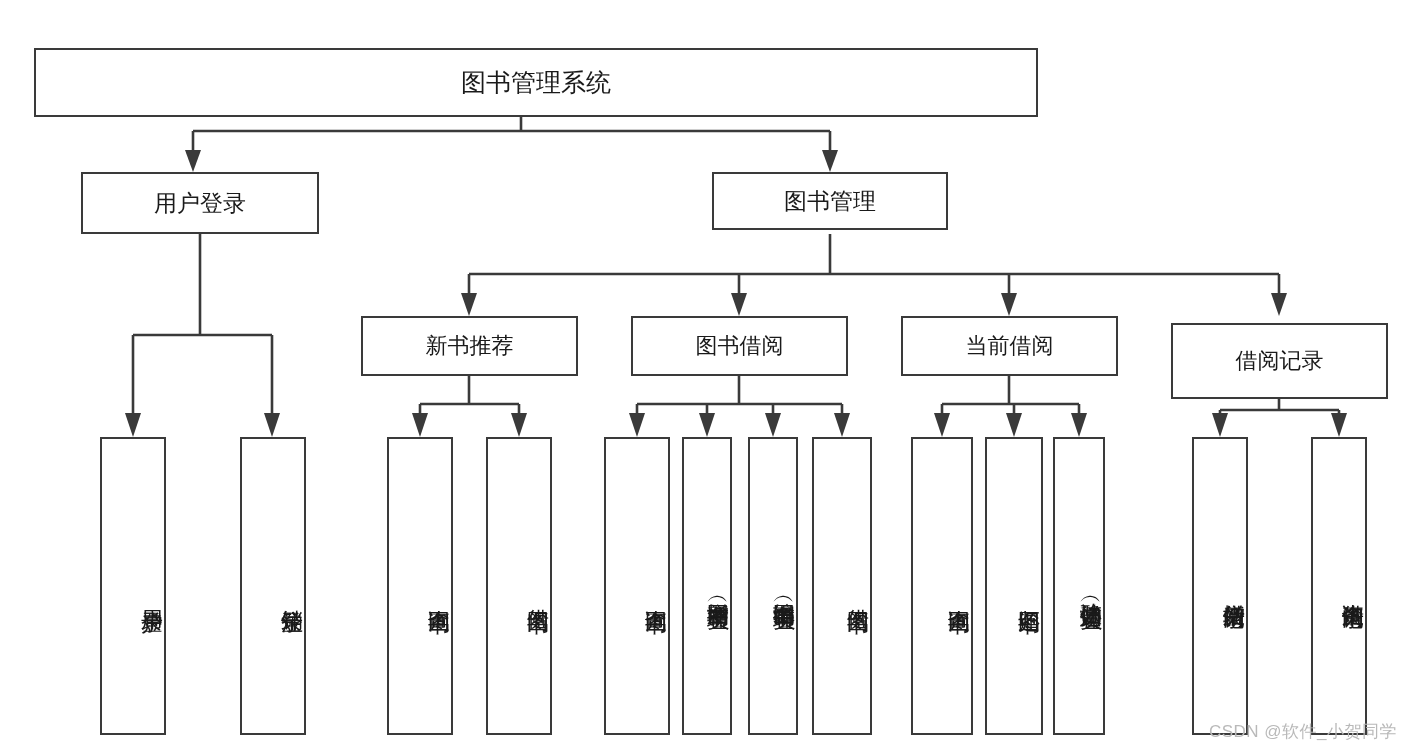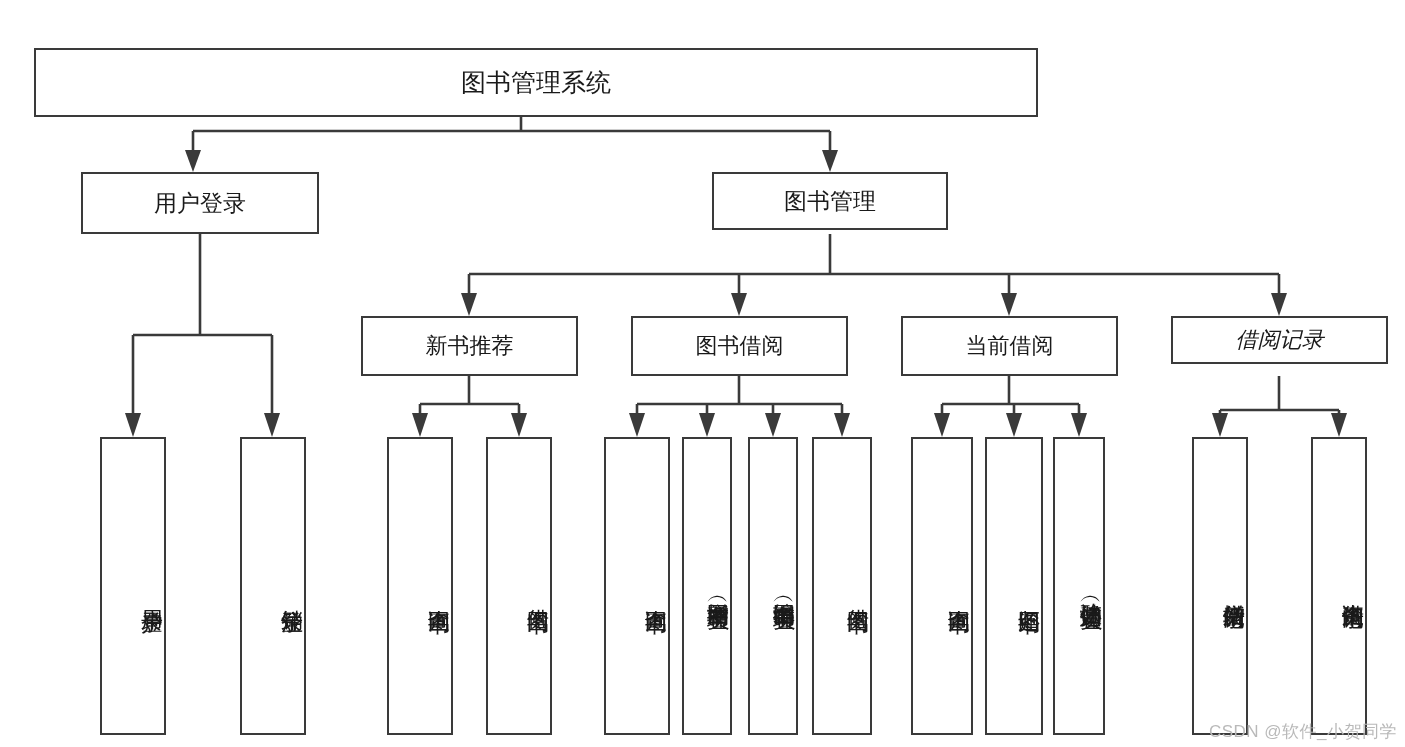--- a/index.html
+++ b/index.html
@@ -144,21 +144,21 @@
 
   <div class="node level2" style="left:361px;top:316px;width:217px;height:60px;">
     <span>新书推荐</span>
   </div>
   <div class="node level2" style="left:901px;top:316px;width:217px;height:60px;">
     <span>当前借阅</span>
   </div>
   <div class="node level2" style="left:631px;top:316px;width:217px;height:60px;">
     <span>图书借阅</span>
   </div>
-  <div class="node level2" style="left:1171px;top:316px;width:217px;height:48px;font-style:italic;">
+  <div class="node level2" style="left:1171px;top:323px;width:217px;height:76px;">
     <span>借阅记录</span>
   </div>
 
   <div class="node leaf" style="left:100px;top:437px;width:66px;height:298px;">
     <span>用户登录</span>
   </div>
   <div class="node leaf" style="left:240px;top:437px;width:66px;height:298px;">
     <span>注销登录</span>
   </div>
 

